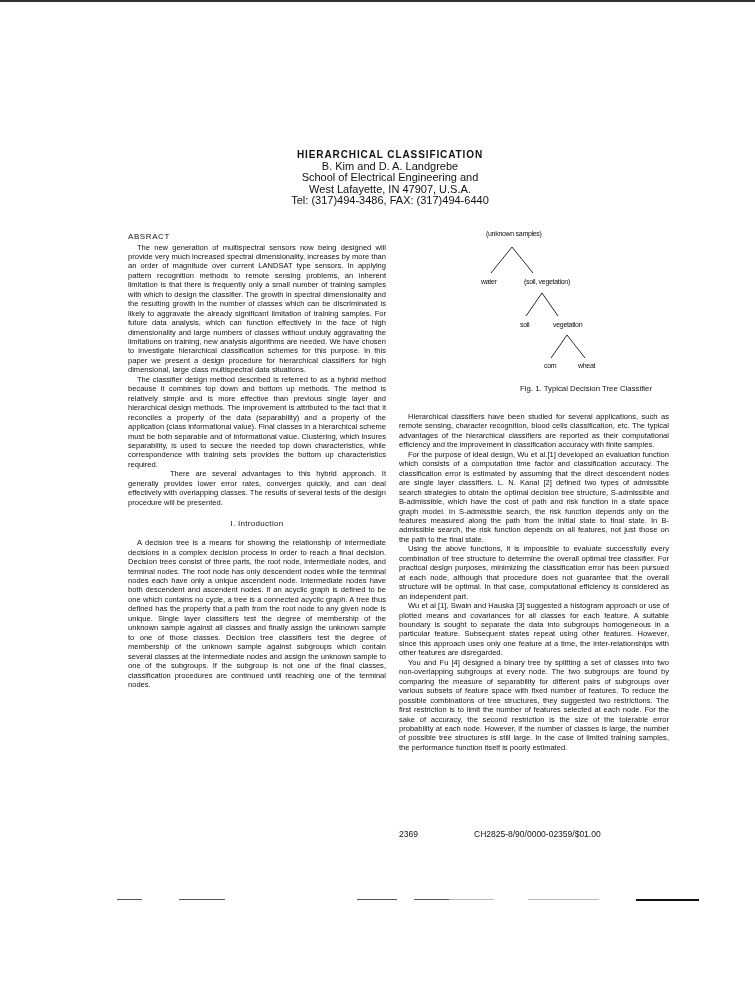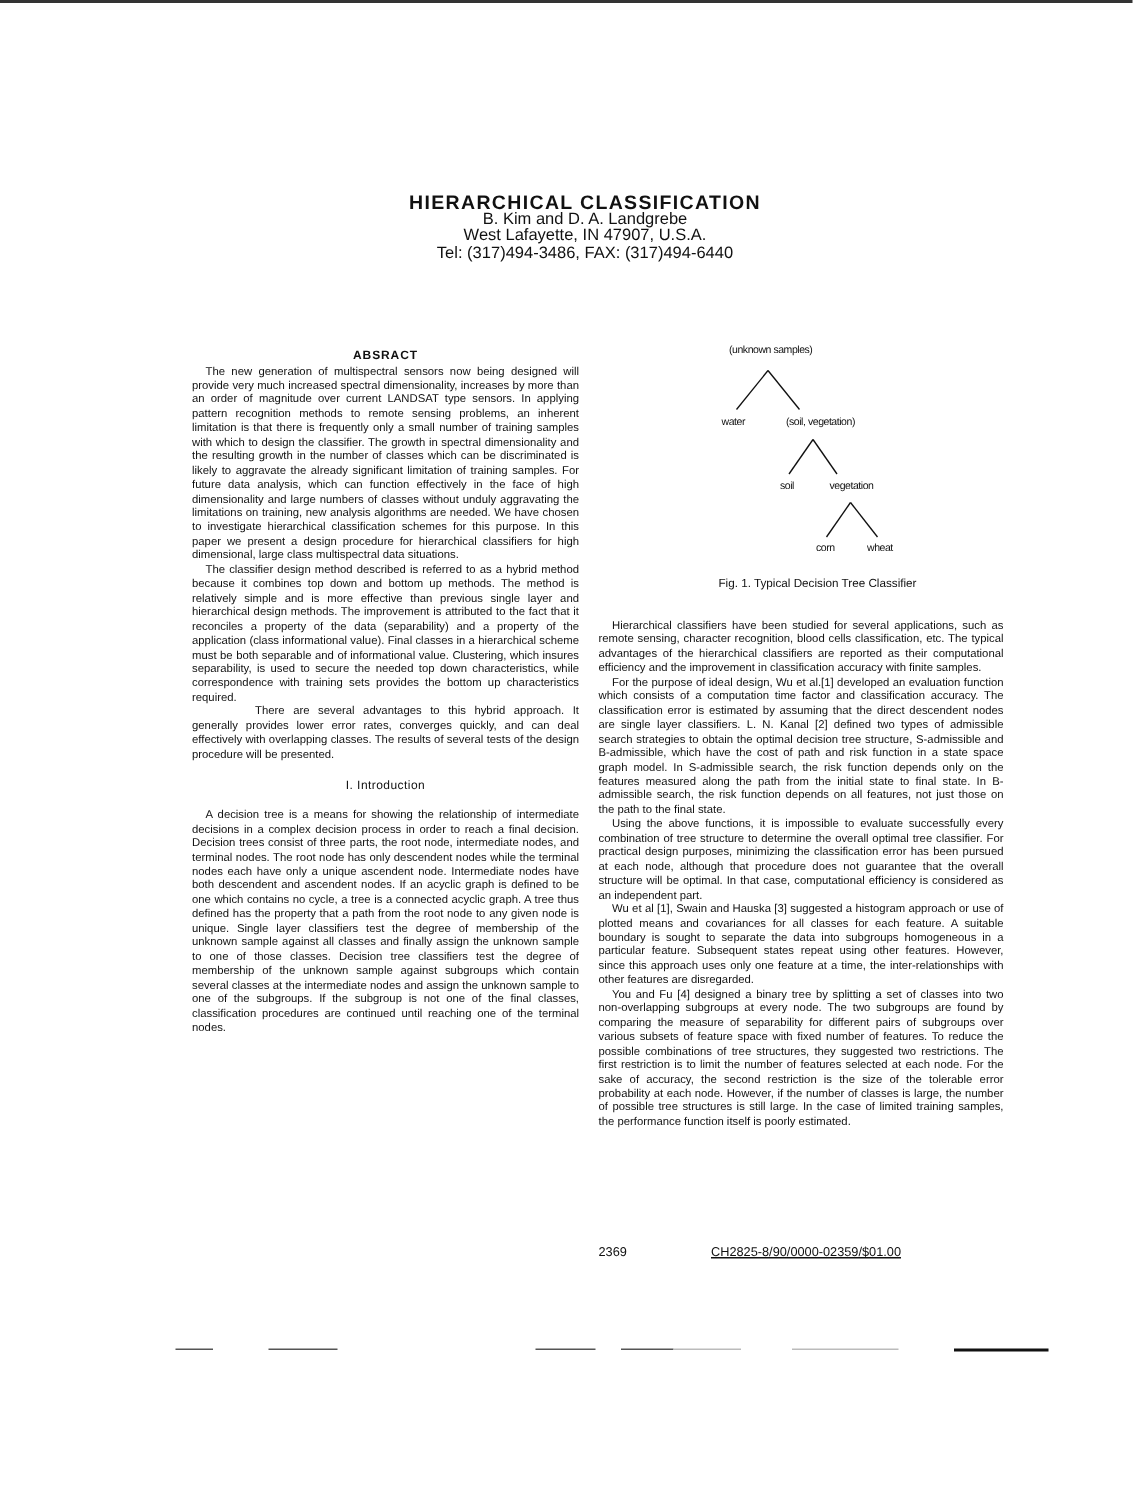--- a/index.html
+++ b/index.html
@@ -2,47 +2,48 @@
 <html><head>
   <meta charset="utf-8">
   <style>
     html, body { margin: 0; padding: 0; }
     body {
       width: 755px; height: 1000px; background: #ffffff; position: relative; overflow: hidden;
       font-family: "Liberation Sans", sans-serif; color: #111;
     }
     .top-rule { position: absolute; left: 0; top: 0; width: 755px; height: 2px; background: #333; }
     .header { position: absolute; left: 200px; top: 129px; width: 380px; text-align: center; }
-    .title1, .title2 { font-weight: bold; font-size: 13px; letter-spacing: 0.9px; line-height: 11.5px; }
+    .title1, .title2 { font-weight: bold; font-size: 10px; letter-spacing: 0.9px; line-height: 11.5px; margin-top: 20px; }
     .title2 { margin-left: -20px; margin-right: -20px; }
     .affil { font-size: 11px; line-height: 11.6px; }
     .col { position: absolute; font-size: 7.55px; line-height: 9.45px; text-align: justify; }
     .col-left { left: 128px; top: 232px; width: 258px; }
     .col-right { left: 399px; top: 412px; width: 270px; }
-    .sec-head { text-align: center; font-weight: bold; font-size: 8px; letter-spacing: 0.6px; line-height: 9.5px; margin-bottom: 1px; }
+    .sec-head { text-align: left; font-weight: normal; font-size: 8px; letter-spacing: 0.6px; line-height: 9.5px; margin-bottom: 1px; }
     .intro-head { text-align: center; font-size: 8px; line-height: 10px; margin: 12px 0 9px 0; letter-spacing: 0.3px; }
     p { margin: 0; text-indent: 9px; }
     p.indent-big { text-indent: 42px; }
     .figure { position: absolute; left: 470px; top: 228px; width: 165px; height: 170px; }
     .node { position: absolute; font-size: 7px; white-space: nowrap; letter-spacing: -0.3px; }
-    .fig-caption { position: absolute; left: 455px; top: 384px; width: 180px; font-size: 7.8px; text-align: center; }
+    .fig-caption { position: absolute; left: 472px; top: 384px; width: 180px; font-size: 7.8px; text-align: right; }
     .footer-page { position: absolute; left: 399px; top: 829px; font-size: 8.5px; }
-    .footer-code { position: absolute; left: 474px; top: 829px; font-size: 8.5px; text-decoration: underline; }
+    .footer-code { position: absolute; left: 474px; top: 829px; font-size: 8.5px; }
     .scan-line { position: absolute; height: 1px; background: #555; top: 899px; }
     .scan-line.light { background: #bbb; }
     .scan-line.dark { background: #111; height: 1.5px; }
   </style>
 </head>
 <body>
 
 <div class="top-rule"></div>
 
 <div class="header">
   <div class="title1">HIERARCHICAL  CLASSIFICATION</div>
   <div class="affil">B. Kim  and  D. A. Landgrebe</div>
+  <div class="affil">School of Electrical Engineering and</div>
   <div class="affil">West Lafayette, IN 47907, U.S.A.</div>
   <div class="affil">Tel: (317)494-3486, FAX: (317)494-6440</div>
 </div>
 
 <div class="col col-left">
   <div class="sec-head">ABSRACT</div>
   <p>The new generation of multispectral sensors now being designed will provide very much increased spectral dimensionality, increases by more than an order of magnitude over current LANDSAT type sensors. In applying pattern recognition methods to remote sensing problems, an inherent limitation is that there is frequently only a small number of training samples with which to design the classifier. The growth in spectral dimensionality and the resulting growth in the number of classes which can be discriminated is likely to aggravate the already significant limitation of training samples. For future data analysis, which can function effectively in the face of high dimensionality and large numbers of classes without unduly aggravating the limitations on training, new analysis algorithms are needed. We have chosen to investigate hierarchical classification schemes for this purpose. In this paper we present a design procedure for hierarchical classifiers for high dimensional, large class multispectral data situations.</p>
   <p>The classifier design method described is referred to as a hybrid method because it combines top down and bottom up methods. The method is relatively simple and is more effective than previous single layer and hierarchical design methods. The improvement is attributed to the fact that it reconciles a property of the data (separability) and a property of the application (class informational value). Final classes in a hierarchical scheme must be both separable and of informational value. Clustering, which insures separability, is used to secure the needed top down characteristics, while correspondence with training sets provides the bottom up characteristics required.</p>
   <p class="indent-big">There are several advantages to this hybrid approach. It generally provides lower error rates, converges quickly, and can deal effectively with overlapping classes. The results of several tests of the design procedure will be presented.</p>
   <div class="intro-head">I.  Introduction</div>

